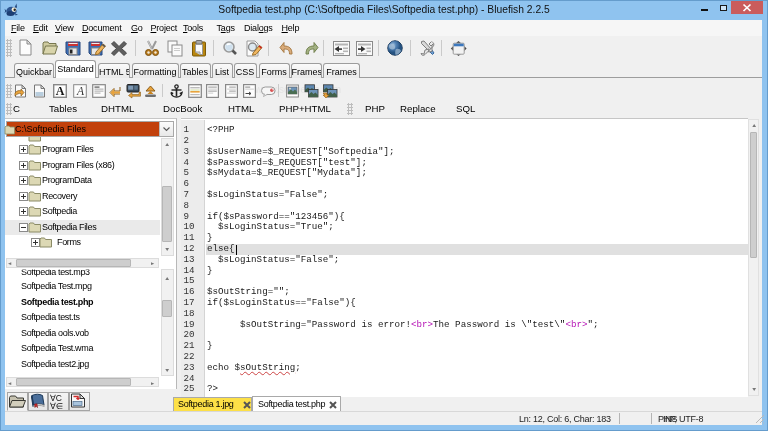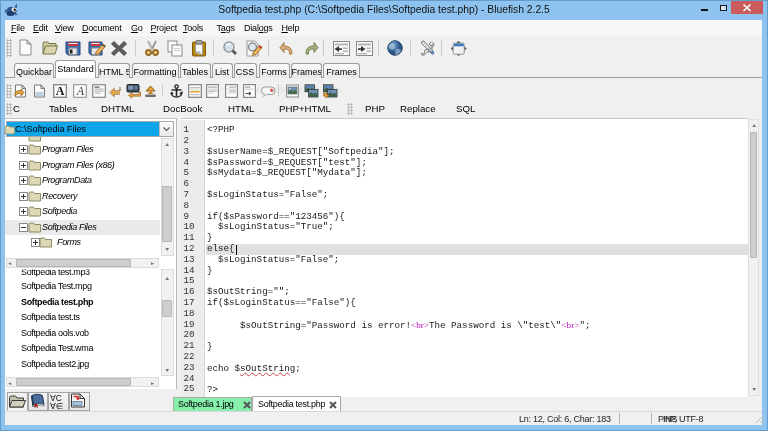--- a/index.html
+++ b/index.html
@@ -20,25 +20,25 @@
 .grip { position:absolute; width:6px; background-image:radial-gradient(circle at 1.5px 1.5px, #bdbdbd 1px, transparent 1.1px); background-size:3px 3px; }
 .tsep { position:absolute; width:1px; background:#cacaca; }
 
 .tab { position:absolute; top:63px; height:15px; border:1px solid #9d9d9d; border-bottom:none; border-radius:3px 3px 0 0; background:linear-gradient(#fafafa,#e9e9e9); font-size:9px; color:#000; text-align:center; padding-top:3px; z-index:2; white-space:nowrap; overflow:hidden; }
 .tab.active { top:60px; height:18px; background:#fff; z-index:3; }
 #tabline { position:absolute; left:5px; top:77px; width:757px; height:1px; background:#9d9d9d; z-index:1; }
 #toolbar3 { position:absolute; left:5px; top:100px; width:757px; height:18px; font-size:9.7px; color:#000; }
 #toolbar3 span { position:absolute; top:3px; }
 
 #sidebar { position:absolute; left:5px; top:118px; width:172px; height:271px; background:#fff; border-top:1px solid #c6c6c6; border-right:1px solid #b8b8b8; }
-#combo { position:absolute; left:1px; top:2px; width:168px; height:16px; border:1px solid #a8a8a8; background:#0ea5e9; border-radius:0; z-index:5; }
+#combo { position:absolute; left:1px; top:2px; width:168px; height:16px; border:1px solid #a8a8a8; background:#c2410c; border-radius:0; z-index:5; }
 #combo .txt { position:absolute; left:8px; top:2px; font-size:9px; color:#000; white-space:nowrap; }
 #combo .btn { position:absolute; right:0px; top:0px; width:14px; height:14px; border-left:1px solid #bbb; background:linear-gradient(#fcfcfc,#e8e8e8); }
 
-.trow { position:absolute; left:0; width:155px; height:15.5px; font-size:9px; letter-spacing:-0.35px; color:#000;font-style:italic; }
+.trow { position:absolute; left:0; width:155px; height:15.5px; font-size:9px; letter-spacing:-0.35px; color:#000; }
 .trow .lbl { position:absolute; top:2px; }
 .exp { position:absolute; width:9px; height:9px; border:1px solid #8a8a8a; background:#fff; top:3px; }
 .exp::before, .exp::after { content:""; position:absolute; background:#333; }
 .exp::before { left:1px; right:1px; top:3px; height:1px; }
 .exp.plus::after { left:3px; top:1px; bottom:1px; width:1px; }
 .folder { position:absolute; width:13px; height:11px; top:2px; }
 
 .sb { position:absolute; background:#f1f1f1; border:1px solid #dcdcdc; }
 .sbthumb { position:absolute; background:#cecece; border:1px solid #b6b6b6; border-radius:1px; }
 .sbarr { position:absolute; font-size:6.5px; color:#777; line-height:7px; transform:scaleY(0.8); }
@@ -47,24 +47,24 @@
 
 .stab { position:absolute; top:391.5px; height:19px; border:1px solid #a5a5a5; background:linear-gradient(#f5f5f5,#e6e6e6); z-index:2; }
 .stab.active { background:#f0f0f0; border-bottom:1px solid #f0f0f0; }
 
 #editor { position:absolute; left:181px; top:118px; width:567px; height:279px; background:#fff; border-top:1px solid #c6c6c6; }
 #gutter { position:absolute; left:0; top:1px; width:24px; height:278px; background:#ececec; border-right:1px solid #d4d4d4; }
 #lnums { position:absolute; left:2.5px; top:6.3px; font-family:"Liberation Mono", monospace; font-size:9.2px; line-height:10.8px; color:#333; white-space:pre; }
 #code { position:absolute; left:26px; top:6.3px; font-family:"Liberation Mono", monospace; font-size:9.2px; line-height:10.8px; color:#1a1a1a; white-space:pre; }
 #curline { position:absolute; left:25px; top:125.1px; right:0; height:10.8px; background:#e0e0e0; }
 #cursor { position:absolute; left:55px; top:125.6px; width:1.2px; height:10px; background:#000; }
-.mg { color:#b514b5;font-family:Liberation Serif, serif; }
+.mg { color:#b514b5; }
 #evsb { position:absolute; left:748px; top:119px; width:11px; height:277px; background:#f1f1f1; border:1px solid #e0e0e0; }
 
-.dtab { position:absolute; top:397px; height:14px; border:1px solid #a9a9a9; border-bottom:none; background:#86efac; font-size:9px; letter-spacing:-0.3px; color:#000; z-index:2; white-space:nowrap; }
+.dtab { position:absolute; top:397px; height:14px; border:1px solid #a9a9a9; border-bottom:none; background:#fde047; font-size:9px; letter-spacing:-0.3px; color:#000; z-index:2; white-space:nowrap; }
 .dtab.active { background:#fff; height:15px; top:396px; }
 .dx { position:absolute; top:3px; width:8px; height:8px; }
 
 #statusbar { position:absolute; left:5px; top:411px; width:757px; height:14px; background:#f0f0f0; border-top:1px solid #d8d8d8; font-size:9px; letter-spacing:-0.25px; color:#222; }
 #statusbar .seg { position:absolute; top:2px; }
 #statusbar .sep { position:absolute; top:1px; width:1px; height:11px; background:#b4b4b4; }
 svg { position:absolute; overflow:visible; }
 #stabicons svg { z-index:3; }
 .wm { position:absolute; color:#e3e3e3; font-size:10px; }
 </style>

